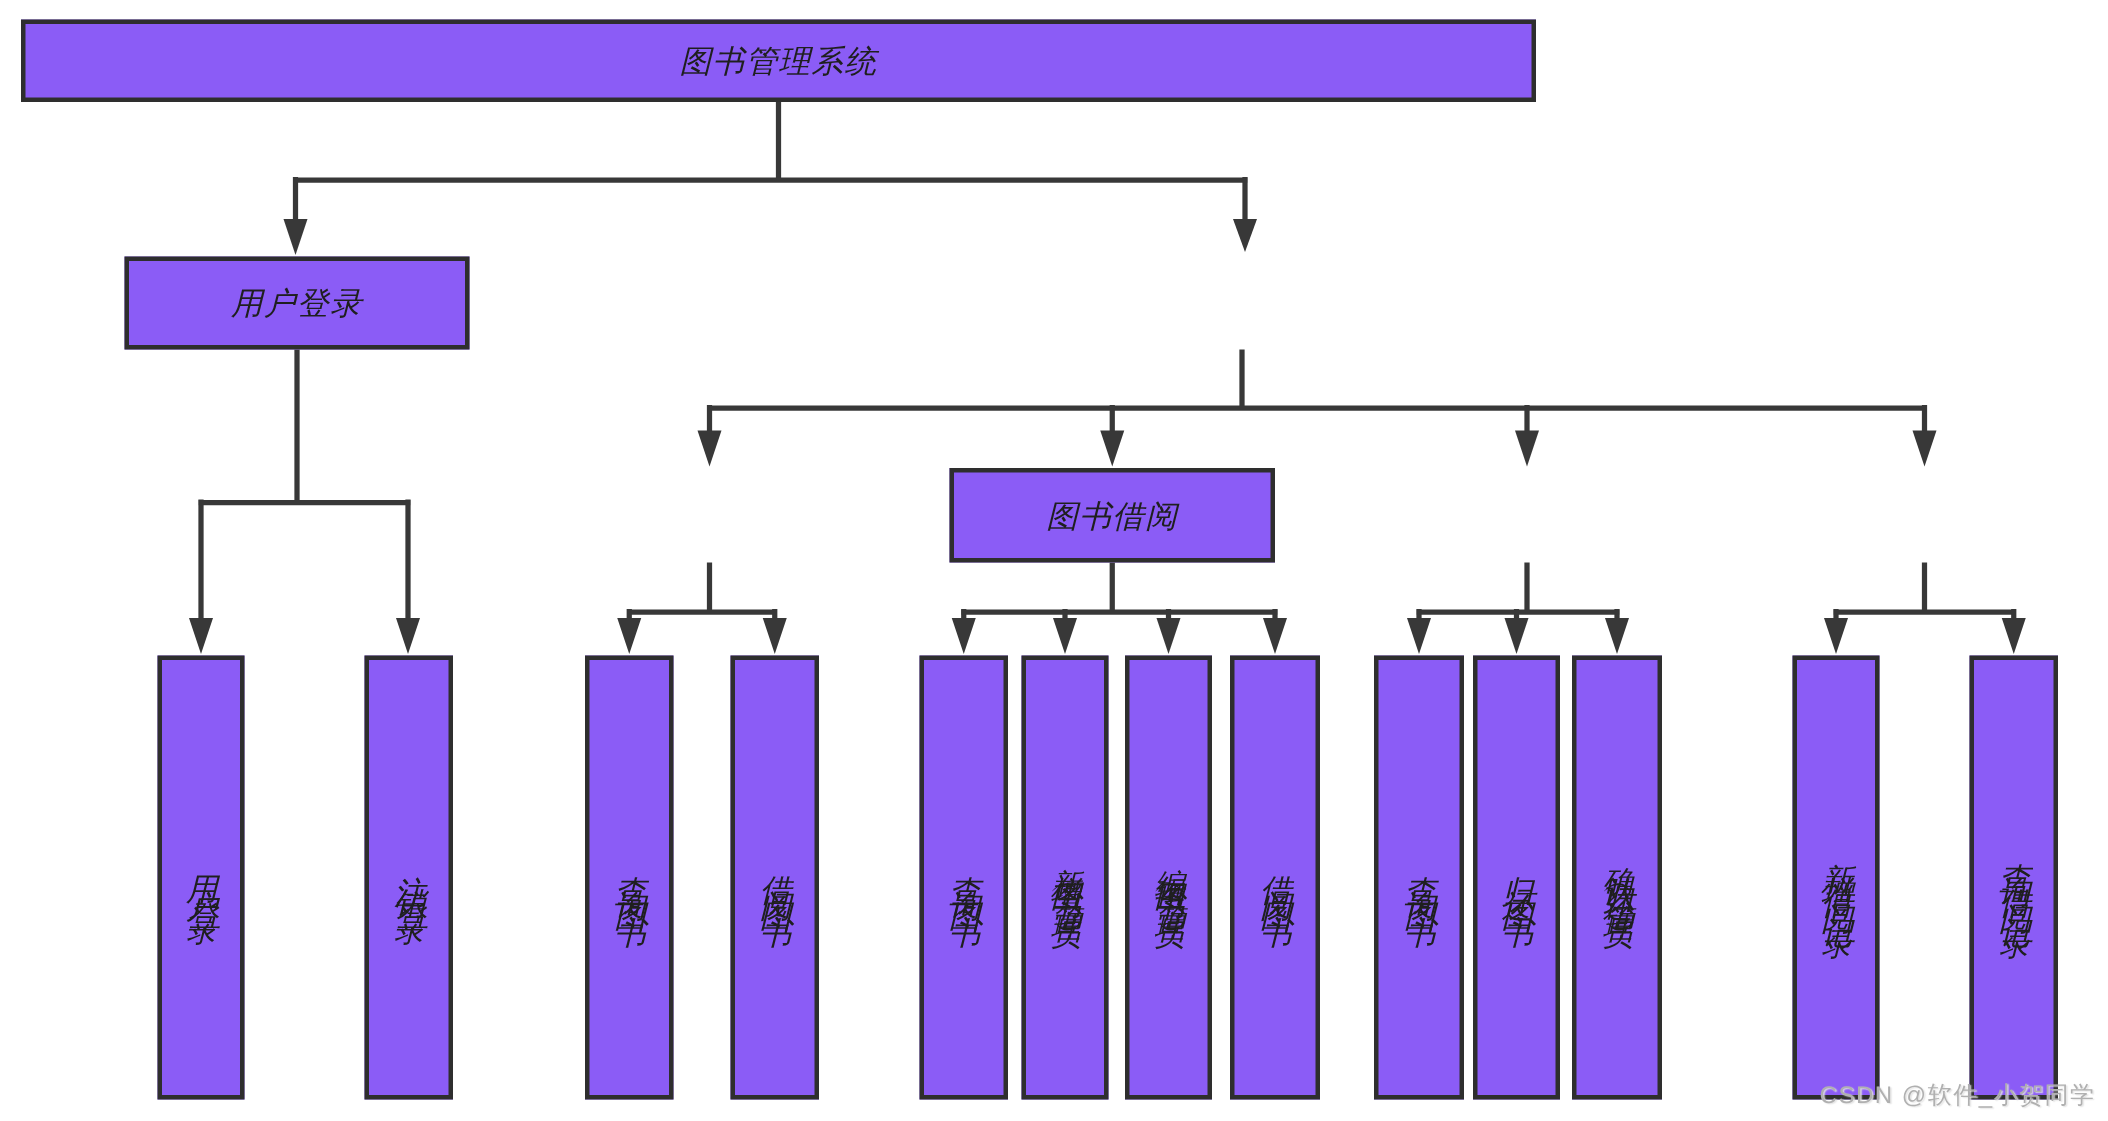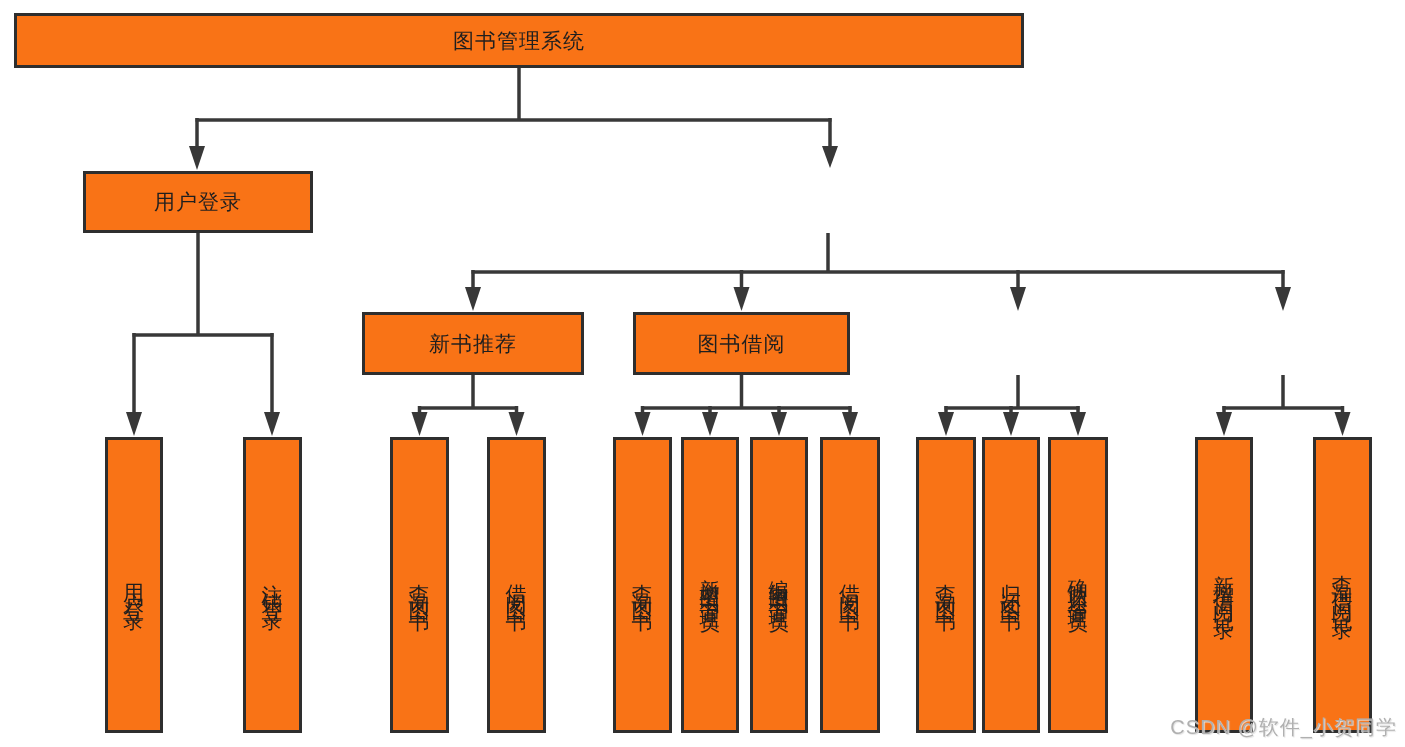--- a/index.html
+++ b/index.html
@@ -9,45 +9,46 @@
     background:#ffffff;
     font-family:"Liberation Sans","DejaVu Sans",sans-serif;
     color:#1f1f1f;
     overflow:hidden;
   }
   #connectors{position:absolute;left:0;top:0;width:1405px;height:747px;}
   #connectors line{stroke:#383838;stroke-width:3.5;}
   #connectors polygon{fill:#383838;stroke:none;}
   .node{
     position:absolute;
-    background:#f97316;
+    background:#8b5cf6;
     border:3px solid #2e2e2e;
     display:flex;
     align-items:center;
     justify-content:center;
     box-sizing:border-box;
     font-size:21px;
     letter-spacing:1px;
     white-space:nowrap;
+    font-style:italic;
   }
   .leaf{
     align-items:center;justify-content:center;
   }
   .leaf .vtext{
     writing-mode:vertical-rl;
     text-orientation:mixed;
     font-size:21px;
     letter-spacing:9px;
     line-height:1;
   }
   .leaf .vtext.tight{letter-spacing:5px;font-size:20px;}
   #watermark{
     position:absolute;
     right:8px;bottom:6px;
-    font-size:20px;
+    font-size:16px;
     color:#b0b0b0;
     letter-spacing:1px;
     text-shadow:1px 1px 1px #e3e3e3;
   }
 </style>
 </head>
 <body>
 
 <div id="canvas">
 
@@ -114,23 +115,20 @@
   </svg>
 
   <div class="node" style="left:14px;top:13px;width:1010px;height:55px;">
     <span>图书管理系统</span>
   </div>
 
   <div class="node" style="left:83px;top:171px;width:230px;height:62px;">
     <span>用户登录</span>
   </div>
 
-  <div class="node" style="left:362px;top:312px;width:222px;height:63px;">
-    <span>新书推荐</span>
-  </div>
   <div class="node" style="left:633px;top:312px;width:217px;height:63px;">
     <span>图书借阅</span>
   </div>
 
   <div class="node leaf" style="left:105px;top:437px;width:58px;height:296px;">
     <span class="vtext">用户登录</span>
   </div>
   <div class="node leaf" style="left:243px;top:437px;width:59px;height:296px;">
     <span class="vtext">注销登录</span>
   </div>

